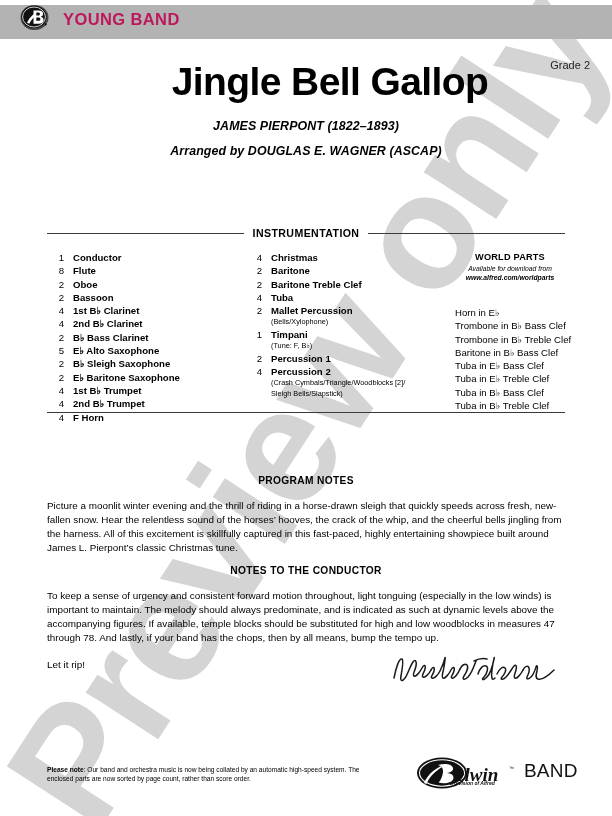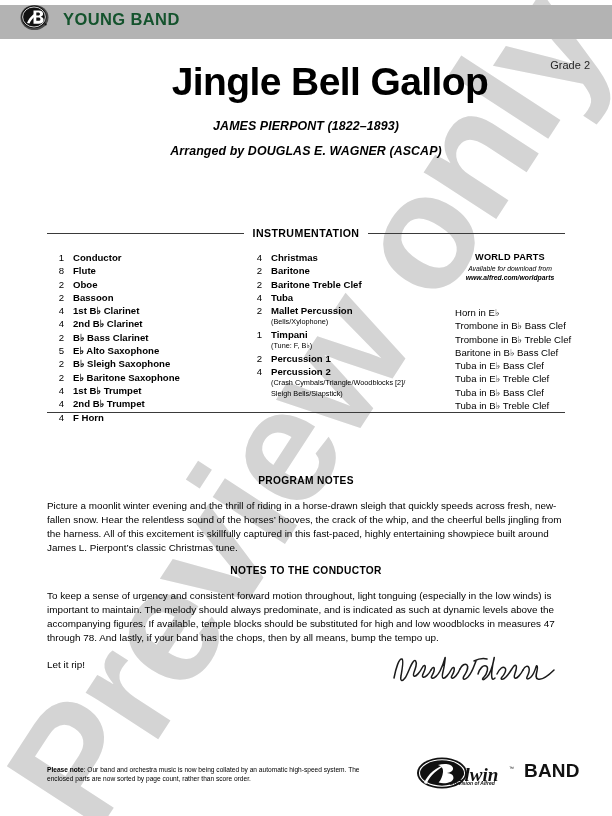--- a/index.html
+++ b/index.html
@@ -59,21 +59,21 @@
     height: 27px;
     z-index: 11;
   }
   #header-title {
     position: absolute;
     left: 63px;
     top: 10px;
     font-size: 16.5px;
     font-weight: bold;
     letter-spacing: 0.4px;
-    color: #14532d;
+    color: #be185d;
     z-index: 11;
   }
   #header-grade {
     position: absolute;
     right: 22px;
     top: 12px;
     font-size: 11px;
     color: #262626;
     z-index: 11;
     margin-top: 47px;
@@ -280,21 +280,21 @@
   }
   #footer-logo .badge {
     flex: 0 0 auto;
     width: 104px;
     height: 34px;
     position: relative;
   }
   #footer-logo .band-word {
     flex: 0 0 auto;
     font-size: 19px;
-    font-weight: bold;
+    font-weight: normal;
     letter-spacing: 0.2px;
     margin-left: 4px;
     margin-top: -4px;
     color: #111;
   }
   #footer-division {
     position: absolute;
     left: 34px;
     top: 25px;
     font-size: 5px;

